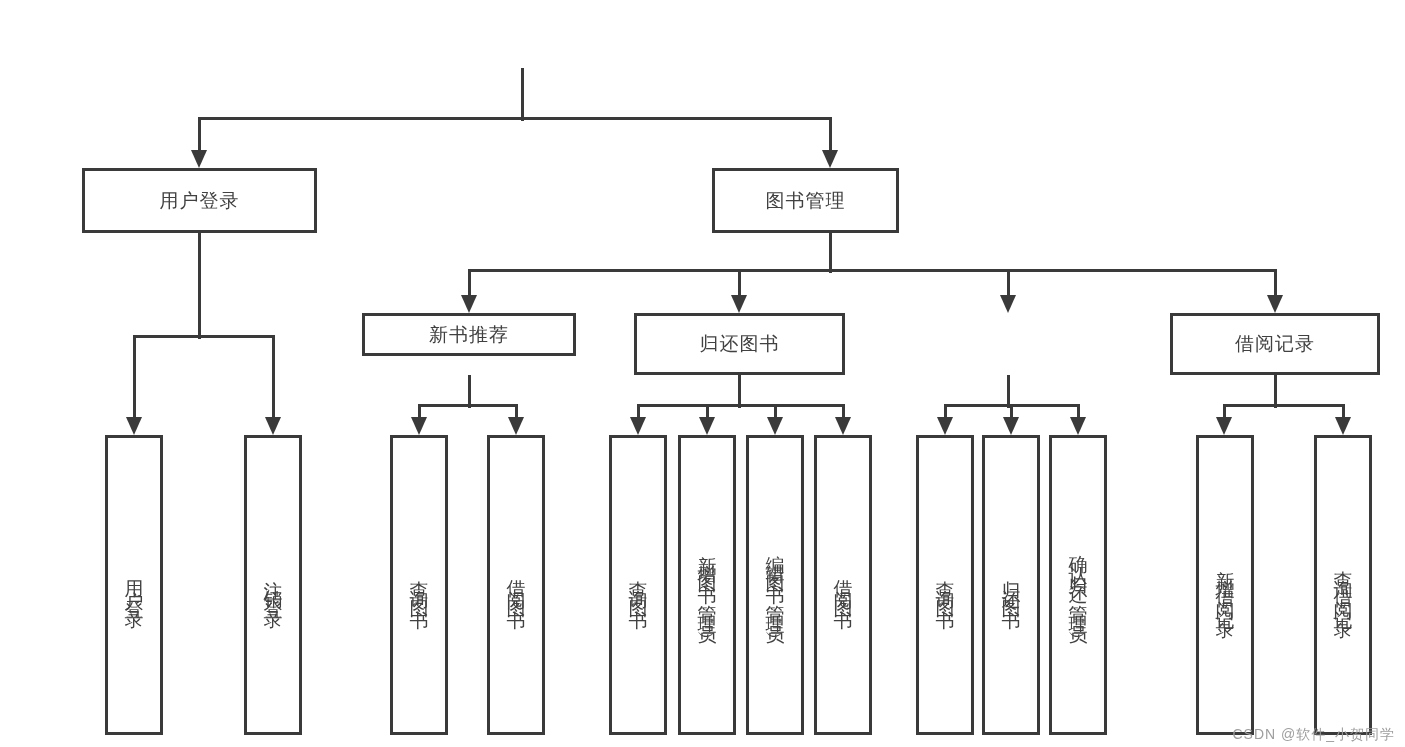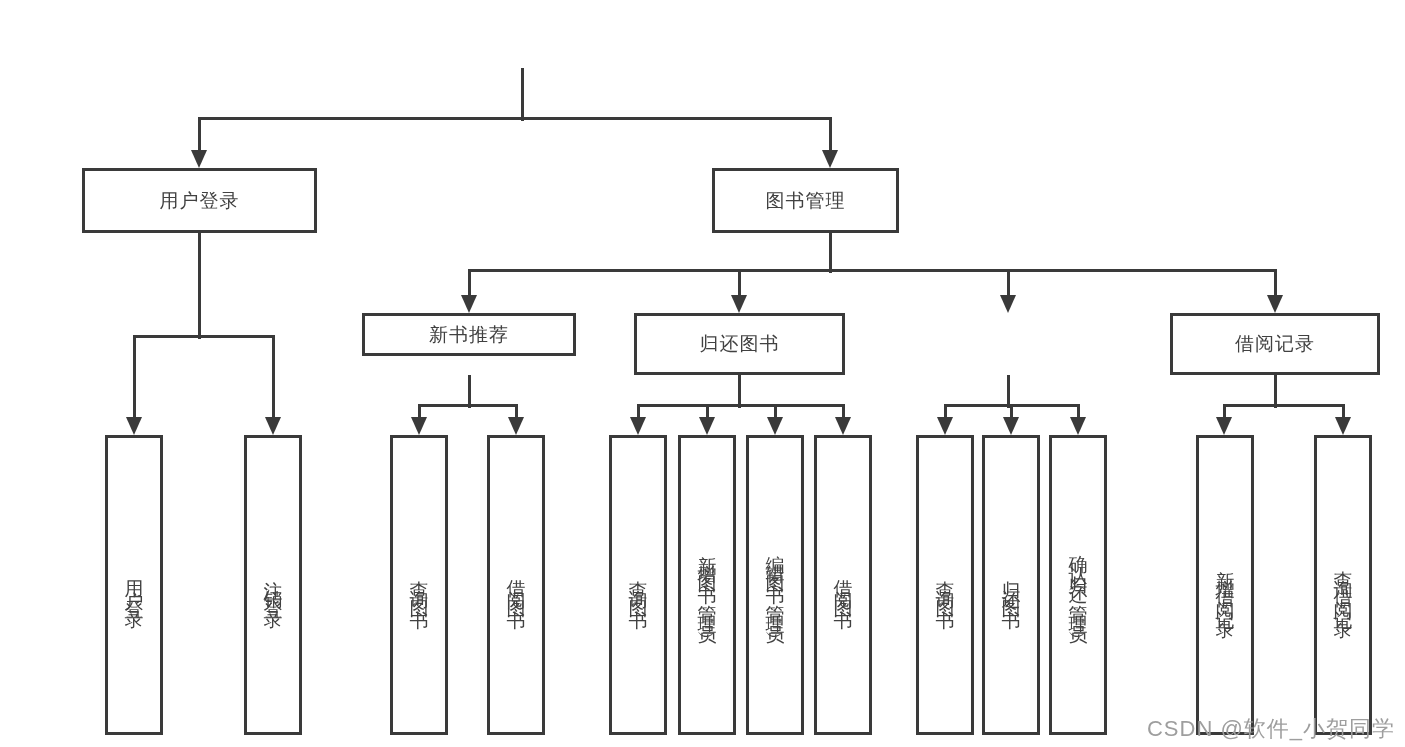--- a/index.html
+++ b/index.html
@@ -70,21 +70,21 @@
     height: 0;
     border-left: 8px solid transparent;
     border-right: 8px solid transparent;
     border-top: 18px solid var(--line, #3a3a3a);
     z-index: 1;
   }
   .watermark {
     position: absolute;
     right: 10px;
     bottom: 3px;
-    font-size: 22px;
+    font-size: 14px;
     color: var(--watermark, #9e9e9e);
     letter-spacing: 1px;
     z-index: 3;
     white-space: nowrap;
     margin-top: 12px;
   }
 </style>
 </head>
 <body>
 

